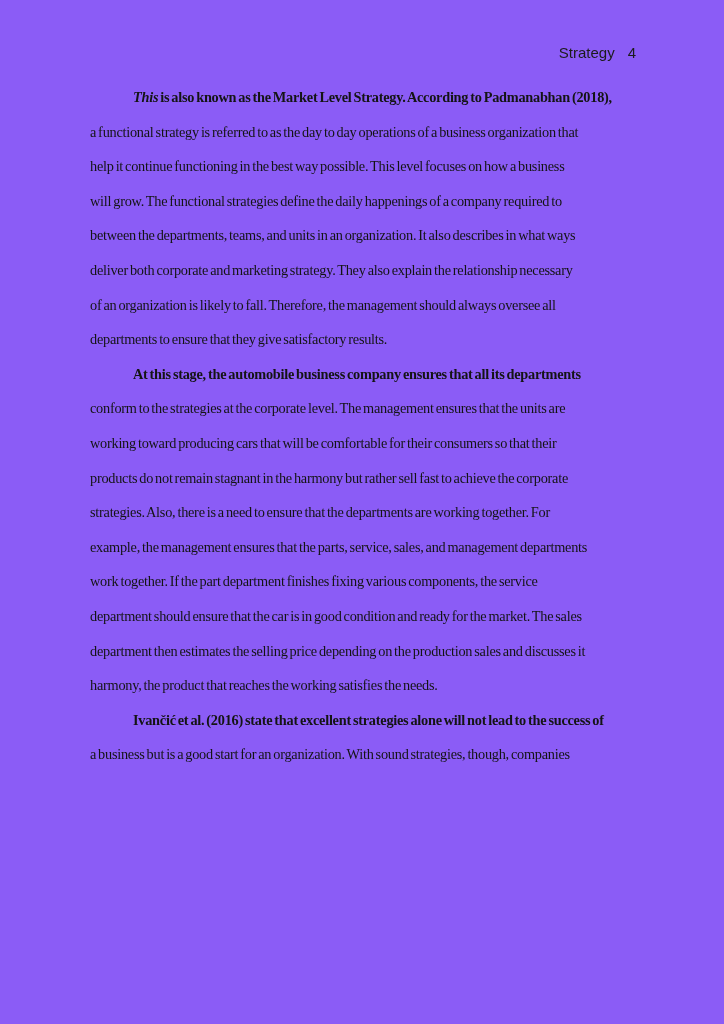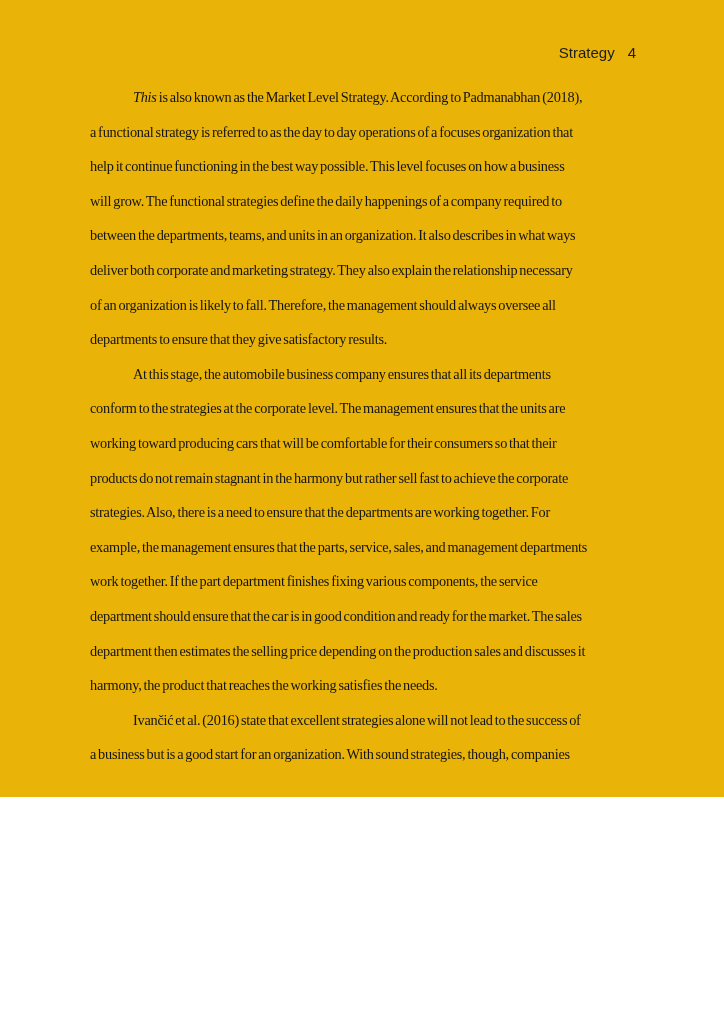--- a/index.html
+++ b/index.html
@@ -3,22 +3,22 @@
 <meta charset="utf-8">
 <style>
   html, body {
     margin: 0;
     padding: 0;
     background: #ffffff;
   }
   .page {
     position: relative;
     width: 724px;
-    height: 797px;
-    background: #eab308;
+    height: 1024px;
+    background: #8b5cf6;
     overflow: hidden;
   }
   .running-head {
     position: absolute;
     top: 44px;
     right: 88px;
     font-family: "Liberation Sans", sans-serif;
     font-size: 15px;
     color: #1c1c1c;
     white-space: nowrap;
@@ -41,36 +41,37 @@
     margin: 0;
     padding: 0;
   }
   .line {
     height: 34.6px;
     line-height: 34.6px;
     white-space: nowrap;
   }
   .line.indent {
     padding-left: 43px;
+    font-weight: bold;
   }
   .seg-italic {
     font-style: italic;
   }
 </style>
 </head>
 <body>
 
 <div class="page">
   <div class="running-head">
     <span>Strategy</span><span class="page-num">4</span>
   </div>
   <div class="doc-body" id="doc-body">
       <div class="paragraph">
         <div class="line indent"><span class="seg-italic">This</span><span class="seg"> is also known as the Market Level Strategy. According to Padmanabhan (2018),</span></div>
-        <div class="line"><span class="seg">a functional strategy is referred to as the day to day operations of a focuses organization that</span></div>
+        <div class="line"><span class="seg">a functional strategy is referred to as the day to day operations of a business organization that</span></div>
         <div class="line"><span class="seg">help it continue functioning in the best way possible. This level focuses on how a business</span></div>
         <div class="line"><span class="seg">will grow. The functional strategies define the daily happenings of a company required to</span></div>
         <div class="line"><span class="seg">between the departments, teams, and units in an organization. It also describes in what ways</span></div>
         <div class="line"><span class="seg">deliver both corporate and marketing strategy. They also explain the relationship necessary</span></div>
         <div class="line"><span class="seg">of an organization is likely to fall. Therefore, the management should always oversee all</span></div>
         <div class="line"><span class="seg">departments to ensure that they give satisfactory results.</span></div>
       </div>
       <div class="paragraph">
         <div class="line indent"><span class="seg">At this stage, the automobile business company ensures that all its departments</span></div>
         <div class="line"><span class="seg">conform to the strategies at the corporate level. The management ensures that the units are</span></div>

